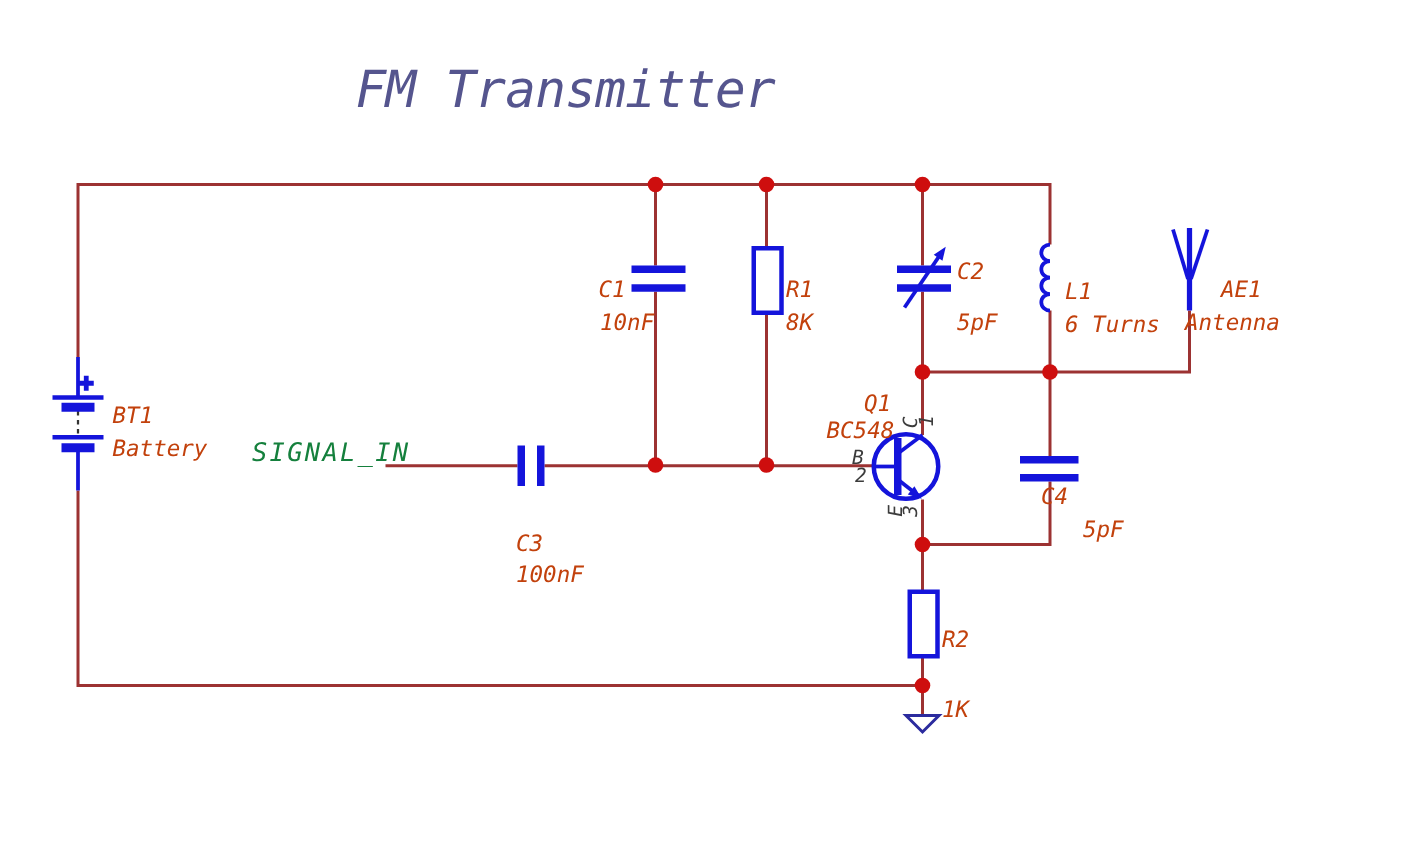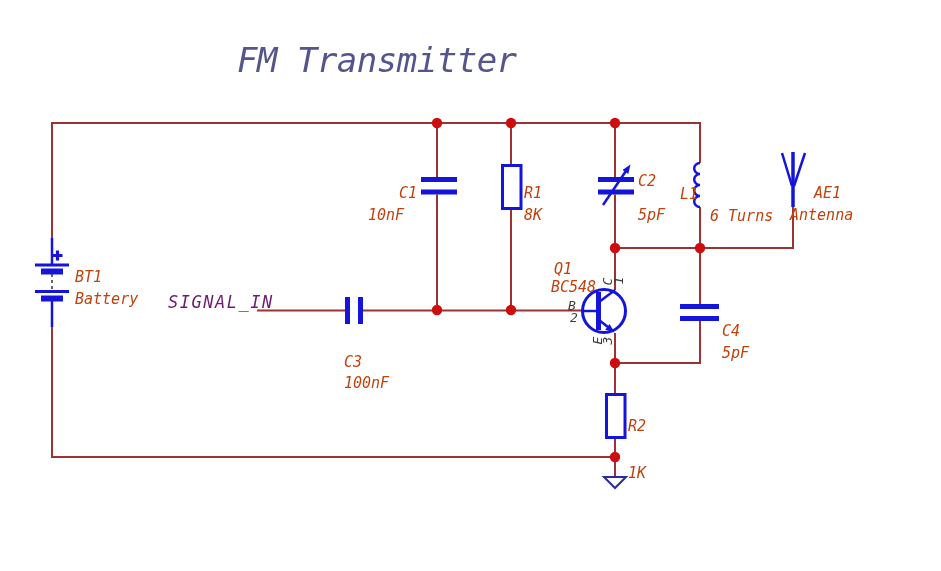--- a/index.html
+++ b/index.html
@@ -25,21 +25,21 @@
     font-size:34px;line-height:36px;
     letter-spacing:-0.5px;
     color:#55558E;
     white-space:pre;
   }
   .netlbl{
     position:absolute;
     left:168px;top:294px;
     font-size:17px;line-height:17px;
     letter-spacing:1.5px;
-    color:#701a75;
+    color:#15803d;
     white-space:pre;
   }
   .pinlbl{
     position:absolute;
     font-size:13px;line-height:13px;
     color:#3C3C3C;
     white-space:pre;
   }
   .rot{
     width:13px;height:13px;
@@ -144,41 +144,41 @@
   </svg>
 
   <div class="title">FM Transmitter</div>
 
   <div class="netlbl">SIGNAL_IN</div>
 
   <div class="lbl" style="left:75px;top:250px">BT1</div>
   <div class="lbl" style="left:75px;top:272px">Battery</div>
 
   <div class="lbl" style="left:399px;top:166px">C1</div>
-  <div class="lbl" style="left:368px;top:188px">10nF</div>
+  <div class="lbl" style="left:400px;top:188px">10nF</div>
 
   <div class="lbl" style="left:524px;top:166px">R1</div>
   <div class="lbl" style="left:524px;top:188px">8K</div>
 
   <div class="lbl" style="left:638px;top:154px">C2</div>
   <div class="lbl" style="left:638px;top:188px">5pF</div>
 
-  <div class="lbl" style="left:680px;top:167px">L1</div>
+  <div class="lbl" style="left:710px;top:167px">L1</div>
   <div class="lbl" style="left:710px;top:189px">6 Turns</div>
 
   <div class="lbl" style="left:814px;top:166px">AE1</div>
   <div class="lbl" style="left:790px;top:188px">Antenna</div>
 
-  <div class="lbl" style="left:554px;top:242px">Q1</div>
+  <div class="lbl" style="left:576px;top:242px">Q1</div>
   <div class="lbl" style="left:551px;top:260px">BC548</div>
 
   <div class="lbl" style="left:344px;top:335px">C3</div>
   <div class="lbl" style="left:344px;top:356px">100nF</div>
 
-  <div class="lbl" style="left:722px;top:304px">C4</div>
+  <div class="lbl" style="left:694px;top:304px">C4</div>
   <div class="lbl" style="left:722px;top:326px">5pF</div>
 
   <div class="lbl" style="left:628px;top:399px">R2</div>
   <div class="lbl" style="left:628px;top:446px">1K</div>
 
   <div class="lbl" style="left:630px;top:491px">GND</div>
 
   <div class="pinlbl rot" style="left:601px;top:275px">C</div>
   <div class="pinlbl rot" style="left:612px;top:274px">1</div>
   <div class="pinlbl" style="left:568px;top:299px">B</div>

